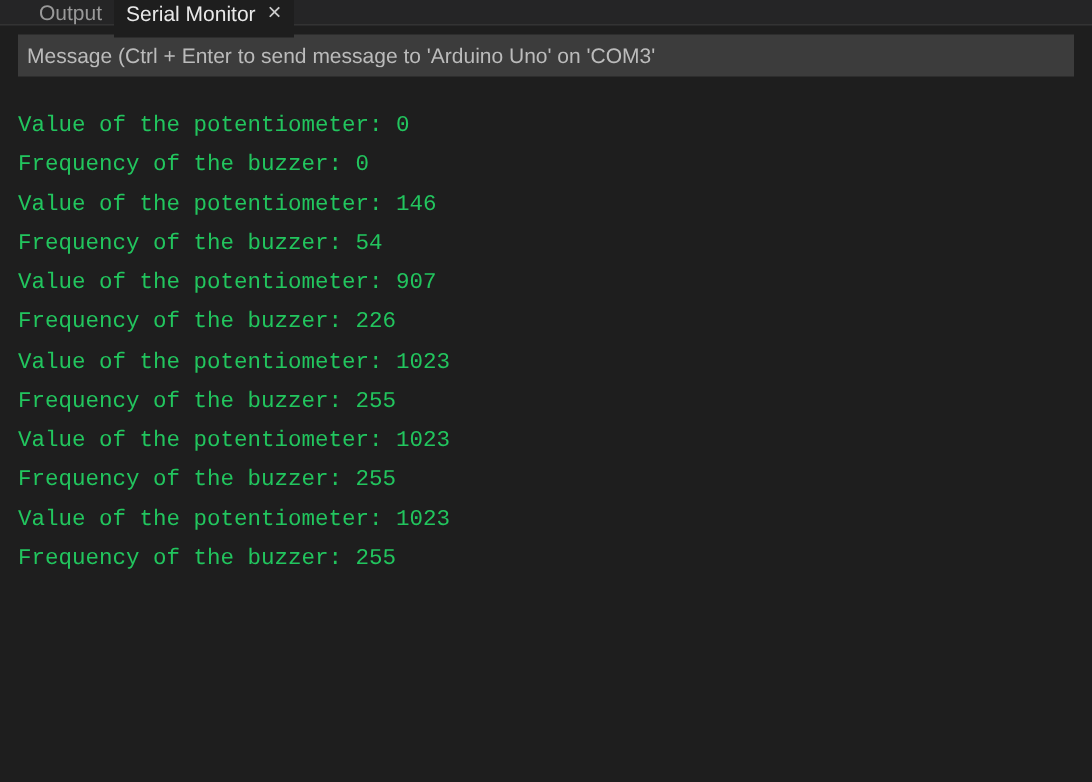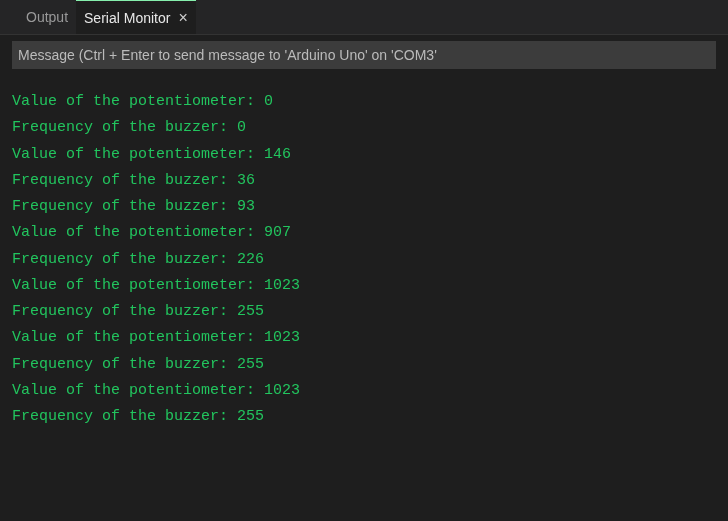--- a/index.html
+++ b/index.html
@@ -10,21 +10,21 @@
     body {
       background-color: #1e1e1e;
       font-family: "Segoe UI", Arial, sans-serif;
       width: 728px;
       height: 521px;
       overflow: hidden;
     }
     .tab-bar {
       display: flex;
       align-items: center;
-      height: 35px;
+      height: 17px;
       background-color: #252526;
       padding-left: 18px;
       border-bottom: 1px solid #333;
     }
     .tab {
       display: flex;
       align-items: center;
       padding: 0 8px;
       height: 35px;
       cursor: pointer;
@@ -90,22 +90,21 @@
 </div>
 
 <div class="message-bar">
   <input type="text" class="message-input" placeholder="Message (Ctrl + Enter to send message to 'Arduino Uno' on 'COM3'" style="">
 </div>
 
 <div class="console">
     <div class="log-line">Value of the potentiometer: 0</div>
     <div class="log-line">Frequency of the buzzer: 0</div>
     <div class="log-line">Value of the potentiometer: 146</div>
-    <div class="log-line">Frequency of the buzzer: 36</div>
-    <div class="log-line">Frequency of the buzzer: 93</div>
+    <div class="log-line">Frequency of the buzzer: 54</div>
     <div class="log-line">Value of the potentiometer: 907</div>
     <div class="log-line">Frequency of the buzzer: 226</div>
     <div class="log-line">Value of the potentiometer: 1023</div>
     <div class="log-line">Frequency of the buzzer: 255</div>
     <div class="log-line">Value of the potentiometer: 1023</div>
     <div class="log-line">Frequency of the buzzer: 255</div>
     <div class="log-line">Value of the potentiometer: 1023</div>
     <div class="log-line">Frequency of the buzzer: 255</div>
   </div>
 

